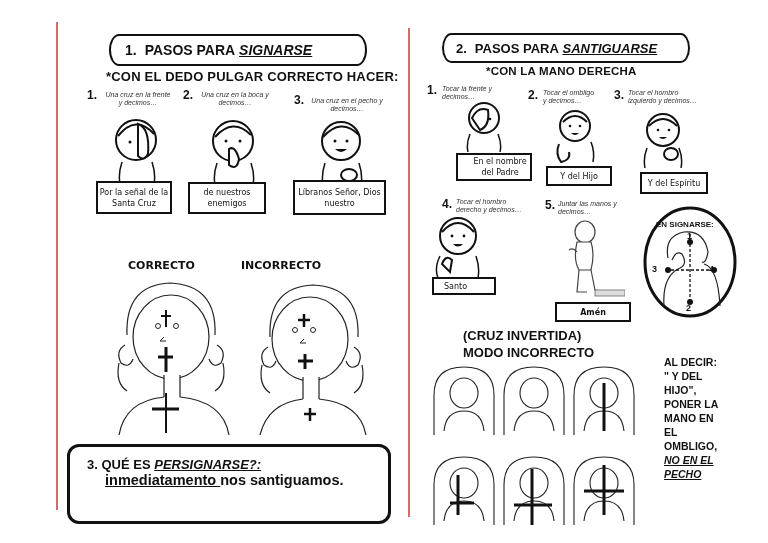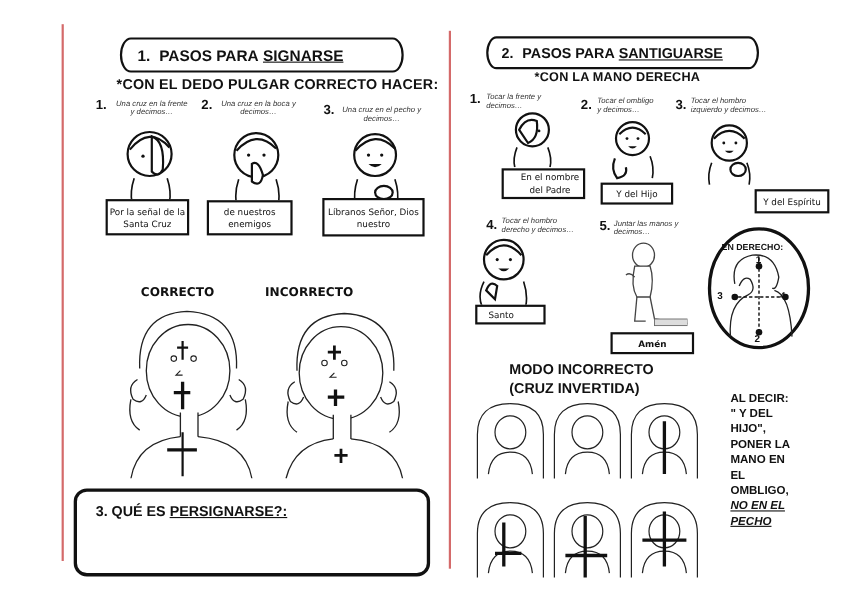--- a/index.html
+++ b/index.html
@@ -1,21 +1,21 @@
 <!DOCTYPE html>
 <html><head>
 <meta charset="utf-8">
 <style>
   html,body{margin:0;padding:0;background:#fff;}
   body{width:768px;height:543px;position:relative;overflow:hidden;font-family:"Liberation Sans",sans-serif;color:#111;}
   .abs{position:absolute;}
   .redline{position:absolute;width:2px;background:#d46a6a;}
   .title-box{position:absolute;border:2.5px solid #111;border-radius:10px/16px;display:flex;align-items:center;font-weight:bold;}
   .title-box .num{margin-right:8px;}
-  .title-box u{}
+  .title-box u{font-style:italic;}
   .subtitle{position:absolute;font-weight:bold;font-size:13px;letter-spacing:0.2px;}
   .step-num{position:absolute;font-weight:bold;font-size:12px;}
   .step-desc{position:absolute;font-style:italic;font-size:7px;line-height:8px;color:#333;}
   .caption-box{position:absolute;border:2px solid #111;background:#fff;display:flex;align-items:center;justify-content:center;text-align:center;font-family:"DejaVu Sans",sans-serif;font-size:8px;line-height:11px;}
   .fig{position:absolute;}
   .hdr{position:absolute;font-family:"DejaVu Sans",sans-serif;font-weight:bold;font-size:11px;}
   .def-box{position:absolute;border:3px solid #111;border-radius:12px;}
   .def-title{position:absolute;font-weight:bold;font-size:13px;}
   .def-text{position:absolute;font-weight:bold;font-size:14.5px;line-height:21px;}
   .incorrect-title{position:absolute;font-weight:bold;font-size:13px;line-height:17px;}
@@ -119,23 +119,24 @@
       <line x1="57" y1="79" x2="57" y2="94" stroke="#111" stroke-width="3"></line>
     <line x1="56" y1="139" x2="68" y2="139" stroke="#111" stroke-width="2.5"></line>
       <line x1="62" y1="133" x2="62" y2="146" stroke="#111" stroke-width="2.5"></line>
   </svg>
 </div>
 
 <div class="def-box" style="left:67px;top:444px;width:318px;height:74px;"></div>
 <div class="def-title" style="left:87px;top:457px;">
   <span>3.</span>
   <span>QUÉ ES</span>
-  <u style="">PERSIGNARSE?:</u>
+  <u style="font-style:italic;">PERSIGNARSE?:</u>
 </div>
 <div class="def-text" style="left:105px;top:470px;">
+  <div><u>inmediatamento </u><span>nos santiguamos.</span></div>
 </div>
 
 <div class="title-box" style="left:442px;top:33px;width:232px;height:26px;padding-left:12px;font-size:13px;">
   <span class="num">2.</span>
   <span>PASOS PARA</span>&nbsp;<u>SANTIGUARSE</u>
 </div>
 <div class="subtitle" style="left:446px;top:65px;font-size:11.5px;margin-left:40px;">*CON LA MANO DERECHA</div>
 
 <div class="step-num" style="left:427px;top:83px;">1.</div>
 <div class="step-desc" style="left:442px;top:85px;width:55px;">Tocar la frente y decimos…</div>
@@ -170,21 +171,21 @@
   <svg width="44" height="58" viewBox="0 0 44 58">
       <ellipse cx="22" cy="20" rx="16" ry="16" fill="#fff" stroke="#111" stroke-width="2"></ellipse>
       <path d="M8 16 Q22 2 36 16" fill="none" stroke="#111" stroke-width="2"></path>
       <circle cx="17" cy="20" r="1.3" fill="#111"></circle>
       <circle cx="28" cy="20" r="1.3" fill="#111"></circle>
       <path d="M18 27 Q22 31 26 27" fill="#111"></path>
       <path d="M6 38 Q2 48 4 58 M38 38 Q42 48 40 58" fill="none" stroke="#111" stroke-width="1.5"></path>
       <ellipse cx="30" cy="44" rx="7" ry="6" fill="#fff" stroke="#111" stroke-width="2"></ellipse>
     </svg>
 </div>
-<div class="caption-box" style="left:640px;top:172px;width:64px;height:18px;margin-left:46px;">Y del Espíritu</div>
+<div class="caption-box" style="left:640px;top:172px;width:64px;height:18px;">Y del Espíritu</div>
 
 <div class="step-num" style="left:442px;top:197px;">4.</div>
 <div class="step-desc" style="left:456px;top:198px;width:75px;">Tocar el hombro derecho y decimos…</div>
 <div class="fig" style="left:432px;top:214px;">
   <svg width="50" height="64" viewBox="0 0 50 64">
       <ellipse cx="26" cy="22" rx="18" ry="18" fill="#fff" stroke="#111" stroke-width="2"></ellipse>
       <path d="M10 18 Q26 0 42 18" fill="none" stroke="#111" stroke-width="2"></path>
       <circle cx="20" cy="22" r="1.4" fill="#111"></circle>
       <circle cx="32" cy="22" r="1.4" fill="#111"></circle>
       <path d="M21 30 Q26 35 31 30" fill="#111"></path>
@@ -214,29 +215,29 @@
     <path d="M30 54 Q34 44 40 48 Q46 58 38 62 Q20 70 22 100" fill="none" stroke="#222" stroke-width="1.2"></path>
     <path d="M62 58 Q76 62 78 100" fill="none" stroke="#222" stroke-width="1.2"></path>
     <line x1="48" y1="28" x2="48" y2="98" stroke="#111" stroke-width="1.3" stroke-dasharray="3,2"></line>
     <line x1="24" y1="64" x2="74" y2="64" stroke="#111" stroke-width="1.3" stroke-dasharray="3,2"></line>
     <circle cx="48" cy="36" r="3" fill="#111"></circle>
       <circle cx="48" cy="96" r="3" fill="#111"></circle>
       <circle cx="26" cy="64" r="3" fill="#111"></circle>
       <circle cx="72" cy="64" r="3" fill="#111"></circle>
   </svg>
 </div>
-<div class="abs" style="left:656px;top:220px;font-weight:bold;font-size:8px;">EN DERECHO:</div>
+<div class="abs" style="left:656px;top:220px;font-weight:bold;font-size:8px;">EN SIGNARSE:</div>
 <div class="abs" style="left:687px;top:231px;font-size:9px;font-weight:bold;">1</div>
 <div class="abs" style="left:686px;top:303px;font-size:9px;font-weight:bold;">2</div>
 <div class="abs" style="left:652px;top:264px;font-size:9px;font-weight:bold;">3</div>
 <div class="abs" style="left:709px;top:264px;font-size:9px;font-weight:bold;">4</div>
 
 <div class="incorrect-title" style="left:463px;top:327px;">
+  <div>(CRUZ INVERTIDA)</div>
   <div>MODO INCORRECTO</div>
-  <div>(CRUZ INVERTIDA)</div>
 </div>
 
 <div class="fig" style="left:428px;top:365px;">
   <svg width="216" height="165" viewBox="0 0 216 165">
     <g fill="none" stroke="#222" stroke-width="1.1">
       <path d="M6 70 V30 Q6 2 36 2 Q66 2 66 30 V70"></path>
       <path d="M76 70 V30 Q76 2 106 2 Q136 2 136 30 V70"></path>
       <path d="M146 70 V30 Q146 2 176 2 Q206 2 206 30 V70"></path>
       <path d="M6 160 V120 Q6 92 36 92 Q66 92 66 120 V160"></path>
       <path d="M76 160 V120 Q76 92 106 92 Q136 92 136 120 V160"></path>

